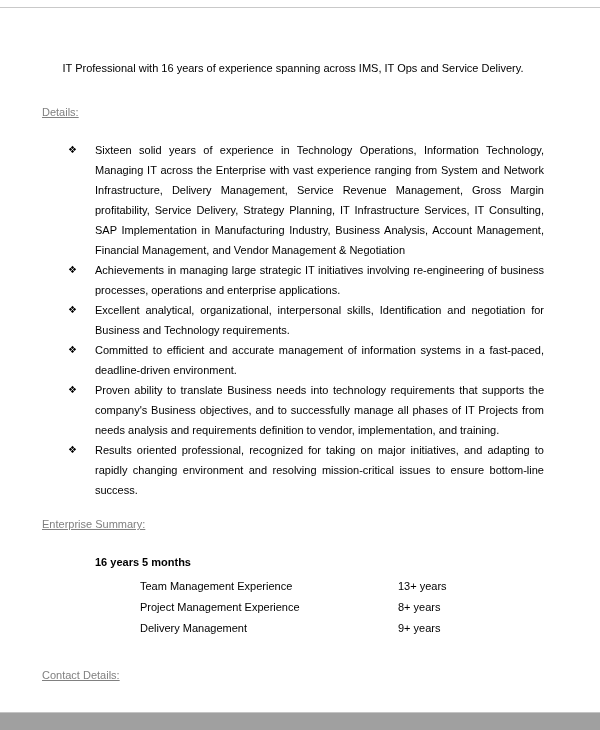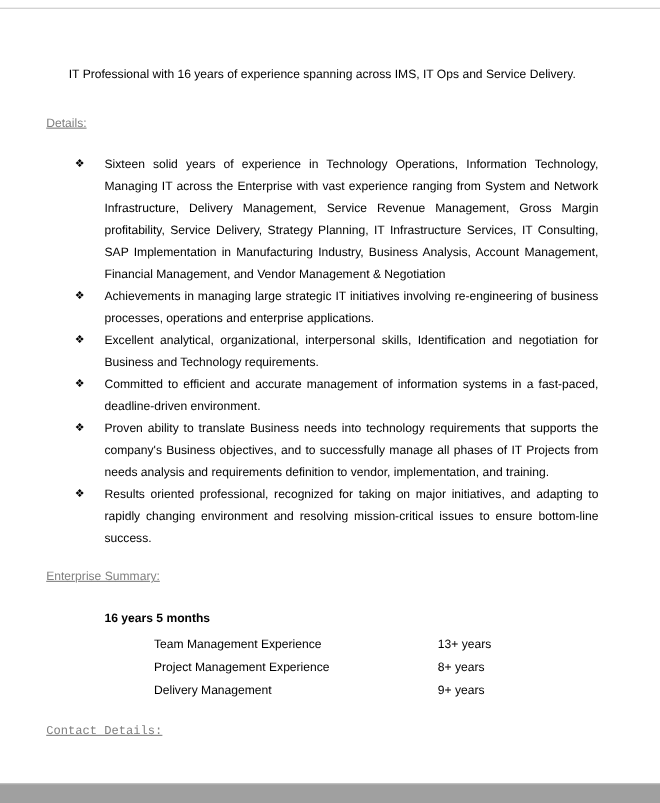--- a/index.html
+++ b/index.html
@@ -81,23 +81,22 @@
     width: 250px;
   }
   .exp-row {
     display: flex;
     margin-left: 98px;
   }
   .exp-row .exp-label {
     width: 258px;
   }
   .contact-heading {
-    margin-top: 16px;
+    margin-top: 26px;
     margin-bottom: 0;
-    font-family: Liberation Mono, monospace;
   }
 </style>
 </head>
 <body>
 
 <div class="page">
   <div class="page-top-edge"></div>
 
   <div class="content">
 

